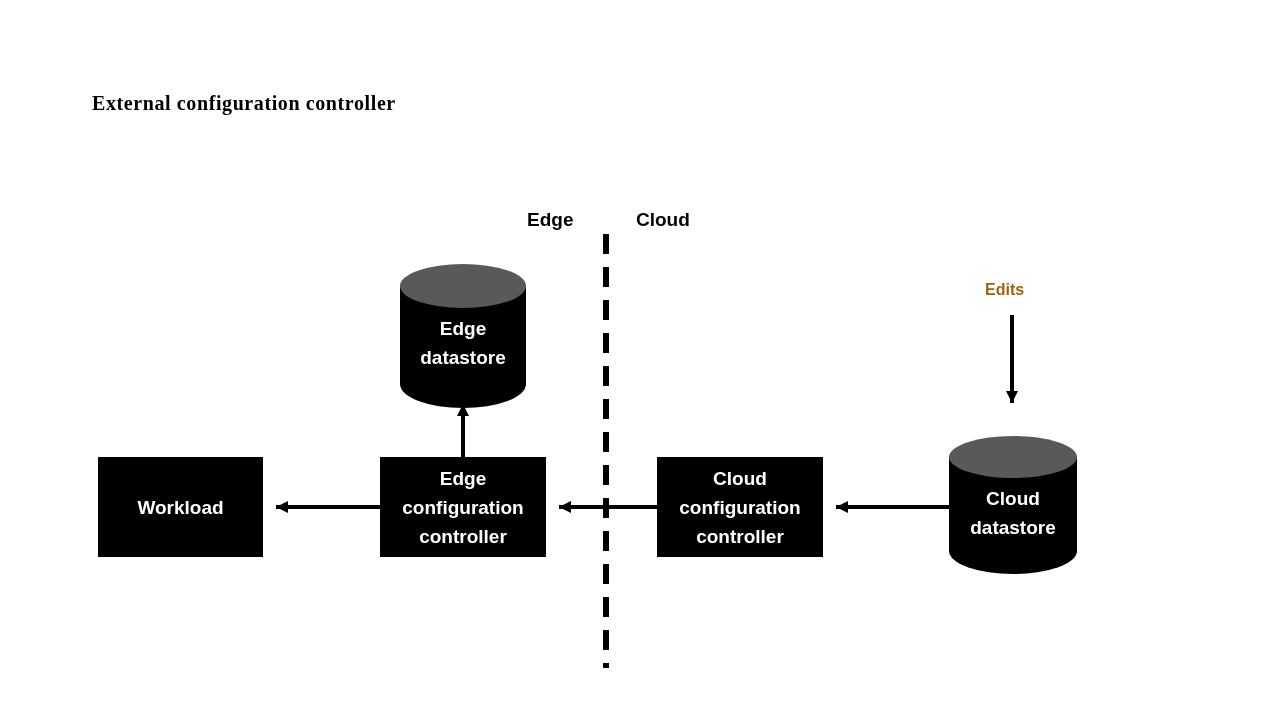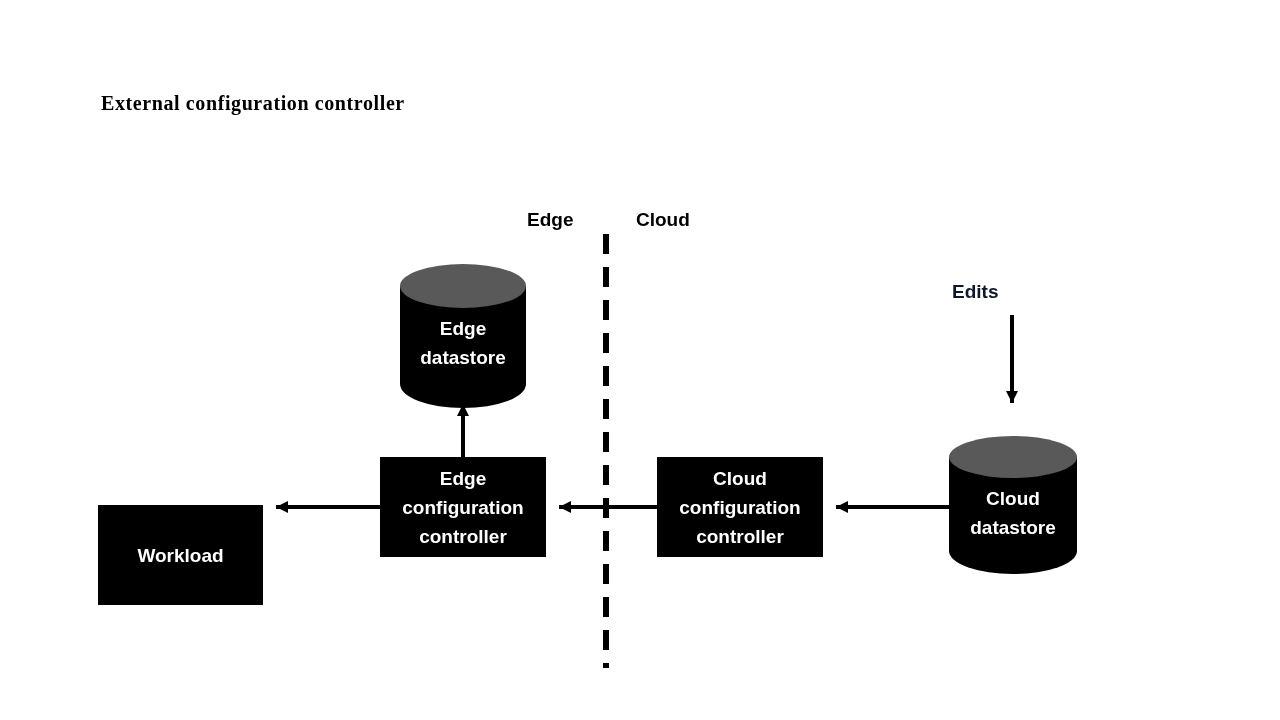--- a/index.html
+++ b/index.html
@@ -17,61 +17,61 @@
   #canvas {
     position: absolute;
     left: 0; top: 0;
     width: 1280px;
     height: 720px;
   }
   .abs { position: absolute; font-weight: bold; }
 
   
   #diagram-title {
-    left: 101px;
+    left: 92px;
     top: 92px;
     font-family: "Liberation Serif", serif;
     font-weight: bold;
     font-size: 20px;
     letter-spacing: 0.6px;
     color: #000000;
     white-space: nowrap;
   }
 
   
   .zone-label {
     font-size: 19px;
     color: #000000;
     white-space: nowrap;
   }
   #zone-label-edge { left: 527px; top: 209px; }
   #zone-label-cloud { left: 636px; top: 209px; }
 
   
   #edits-label {
-    left: 952px;
+    left: 985px;
     top: 281px;
-    font-size: 19px;
-    color: #0f172a;
+    font-size: 16px;
+    color: #a16207;
     white-space: nowrap;
   }
 
   
   .node-box {
     background: #000000;
     color: #ffffff;
     display: flex;
     align-items: center;
     justify-content: center;
     text-align: center;
     font-size: 19px;
     line-height: 29px;
   }
   #node-workload {
-    left: 98px; top: 457px; width: 165px; height: 100px; margin-top: 48px;
+    left: 98px; top: 457px; width: 165px; height: 100px;
   }
   #node-edge-controller {
     left: 380px; top: 457px; width: 166px; height: 100px;
   }
   #node-cloud-controller {
     left: 657px; top: 457px; width: 166px; height: 100px;
   }
 
   
   .cylinder {

